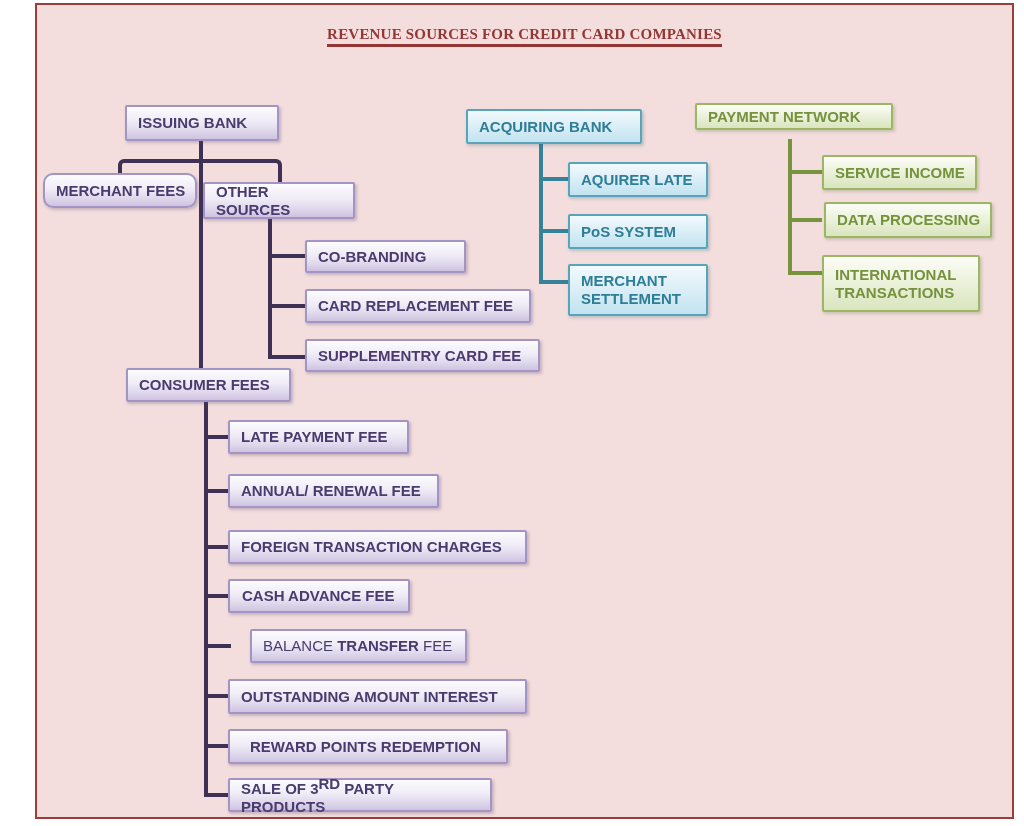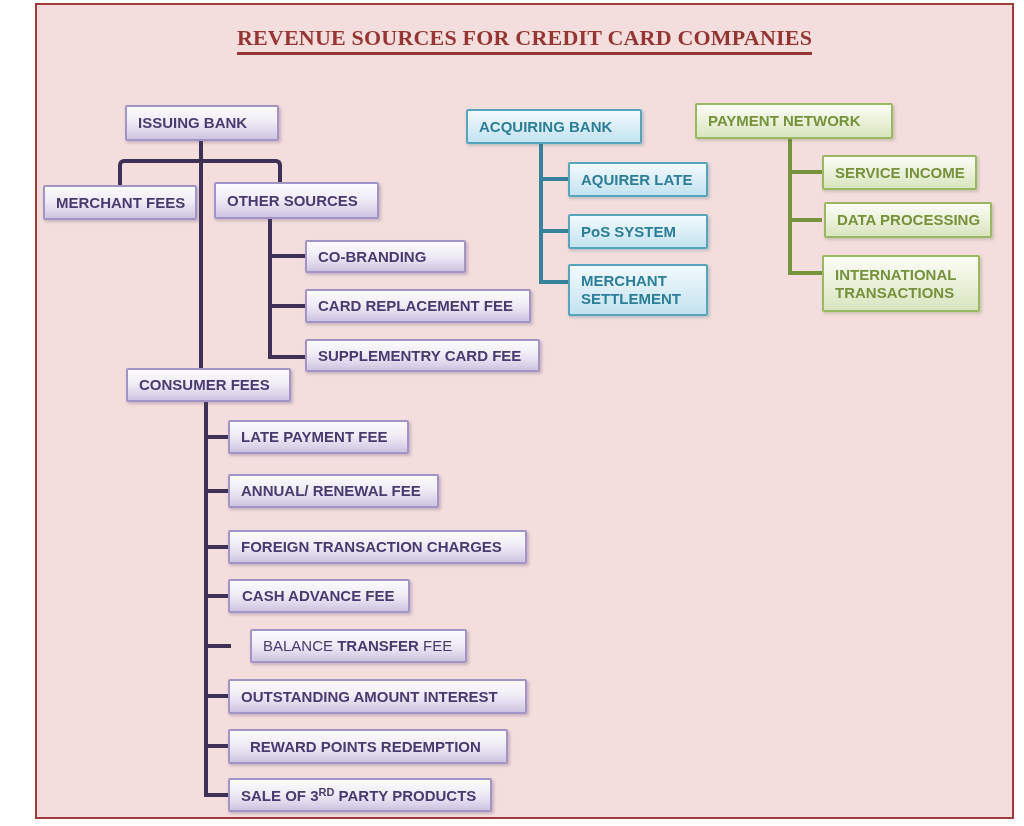--- a/index.html
+++ b/index.html
@@ -8,21 +8,21 @@
     font-family:"Liberation Sans",sans-serif;overflow:hidden;
   }
   .panel{
     position:absolute;left:35px;top:3px;width:979px;height:816px;
     box-sizing:border-box;background:var(--panel-bg,#f3dedd);
     border:2px solid var(--panel-border,#9c3d39);
   }
   .title-wrap{position:absolute;left:0;top:20px;width:100%;text-align:center;z-index:3;}
   .title{
     display:inline-block;font-family:"Liberation Serif",serif;font-weight:bold;
-    font-size:22px;letter-spacing:.2px;color:var(--title-text,#943634);
+    font-size:15px;letter-spacing:.2px;color:var(--title-text,#943634);
     border-bottom:3px solid var(--title-text,#943634);padding-bottom:1px;
   }
   .box{
     position:absolute;box-sizing:border-box;display:flex;align-items:center;
     font-weight:bold;font-size:15px;line-height:1.18;
     padding:2px 8px 2px 11px;border-radius:2px;z-index:2;white-space:normal;
   }
   .purple{
     background:linear-gradient(180deg,#fcfbfe 0%,#efecf6 45%,#dfd8ec 75%,#cec3e0 100%);
     border:2px solid #a294c5;color:var(--purple-text,#4a3b6e);
@@ -42,21 +42,21 @@
   .purple-line{background:var(--purple-line,#3f3155);}
   .teal-line{background:var(--teal-line,#35829a);}
   .green-line{background:var(--green-line,#77933c);}
   .branch-purple{
     position:absolute;z-index:1;background:transparent;box-sizing:border-box;
     border:0 solid var(--purple-line,#3f3155);
     border-top-width:4px;border-left-width:4px;border-right-width:4px;
     border-radius:6px 6px 0 0;
   }
   .w-reg{font-weight:400;}
-  .sup{font-size:11px;vertical-align:5px;font-weight:bold;}
+  .sup{font-size:15px;vertical-align:5px;font-weight:bold;}
 </style>
 </head>
 <body>
 
 <div class="panel">
 
   <div class="title-wrap">
     <span class="title">REVENUE SOURCES FOR CREDIT CARD COMPANIES</span>
   </div>
 
@@ -82,24 +82,24 @@
   <div class="line teal-line" style="left:502px;top:275px;width:29px;height:4px;"></div>
 
   <div class="line green-line" style="left:751px;top:134px;width:4px;height:136px;"></div>
   <div class="line green-line" style="left:751px;top:165px;width:34px;height:4px;"></div>
   <div class="line green-line" style="left:751px;top:213px;width:34px;height:4px;"></div>
   <div class="line green-line" style="left:751px;top:266px;width:34px;height:4px;"></div>
 
   <div class="box purple" style="left:88px;top:100px;width:154px;height:36px;">
     <span>ISSUING BANK</span>
   </div>
-  <div class="box purple" style="left:6px;top:180px;width:154px;height:35px;">
+  <div class="box purple" style="left:6px;top:168px;width:154px;height:35px;border-radius:10px;">
     <span>MERCHANT FEES</span>
   </div>
-  <div class="box purple" style="left:177px;top:177px;width:165px;height:37px;">
+  <div class="box purple" style="left:166px;top:177px;width:152px;height:37px;">
     <span>OTHER SOURCES</span>
   </div>
   <div class="box purple" style="left:268px;top:235px;width:161px;height:33px;">
     <span>CO-BRANDING</span>
   </div>
   <div class="box purple" style="left:268px;top:284px;width:226px;height:34px;">
     <span>CARD REPLACEMENT FEE</span>
   </div>
   <div class="box purple" style="left:268px;top:334px;width:235px;height:33px;">
     <span>SUPPLEMENTRY CARD FEE</span>
@@ -138,21 +138,21 @@
   <div class="box cyan" style="left:531px;top:157px;width:140px;height:35px;">
     <span>AQUIRER LATE</span>
   </div>
   <div class="box cyan" style="left:531px;top:209px;width:140px;height:35px;">
     <span>PoS SYSTEM</span>
   </div>
   <div class="box cyan" style="left:531px;top:259px;width:140px;height:52px;">
     <span>MERCHANT SETTLEMENT</span>
   </div>
 
-  <div class="box green" style="left:658px;top:98px;width:198px;height:36px;">
+  <div class="box green" style="left:658px;top:98px;width:198px;height:27px;">
     <span>PAYMENT NETWORK</span>
   </div>
   <div class="box green" style="left:785px;top:150px;width:155px;height:35px;">
     <span>SERVICE INCOME</span>
   </div>
   <div class="box green" style="left:787px;top:197px;width:168px;height:36px;">
     <span>DATA PROCESSING</span>
   </div>
   <div class="box green" style="left:785px;top:250px;width:158px;height:57px;">
     <span>INTERNATIONAL TRANSACTIONS</span>

